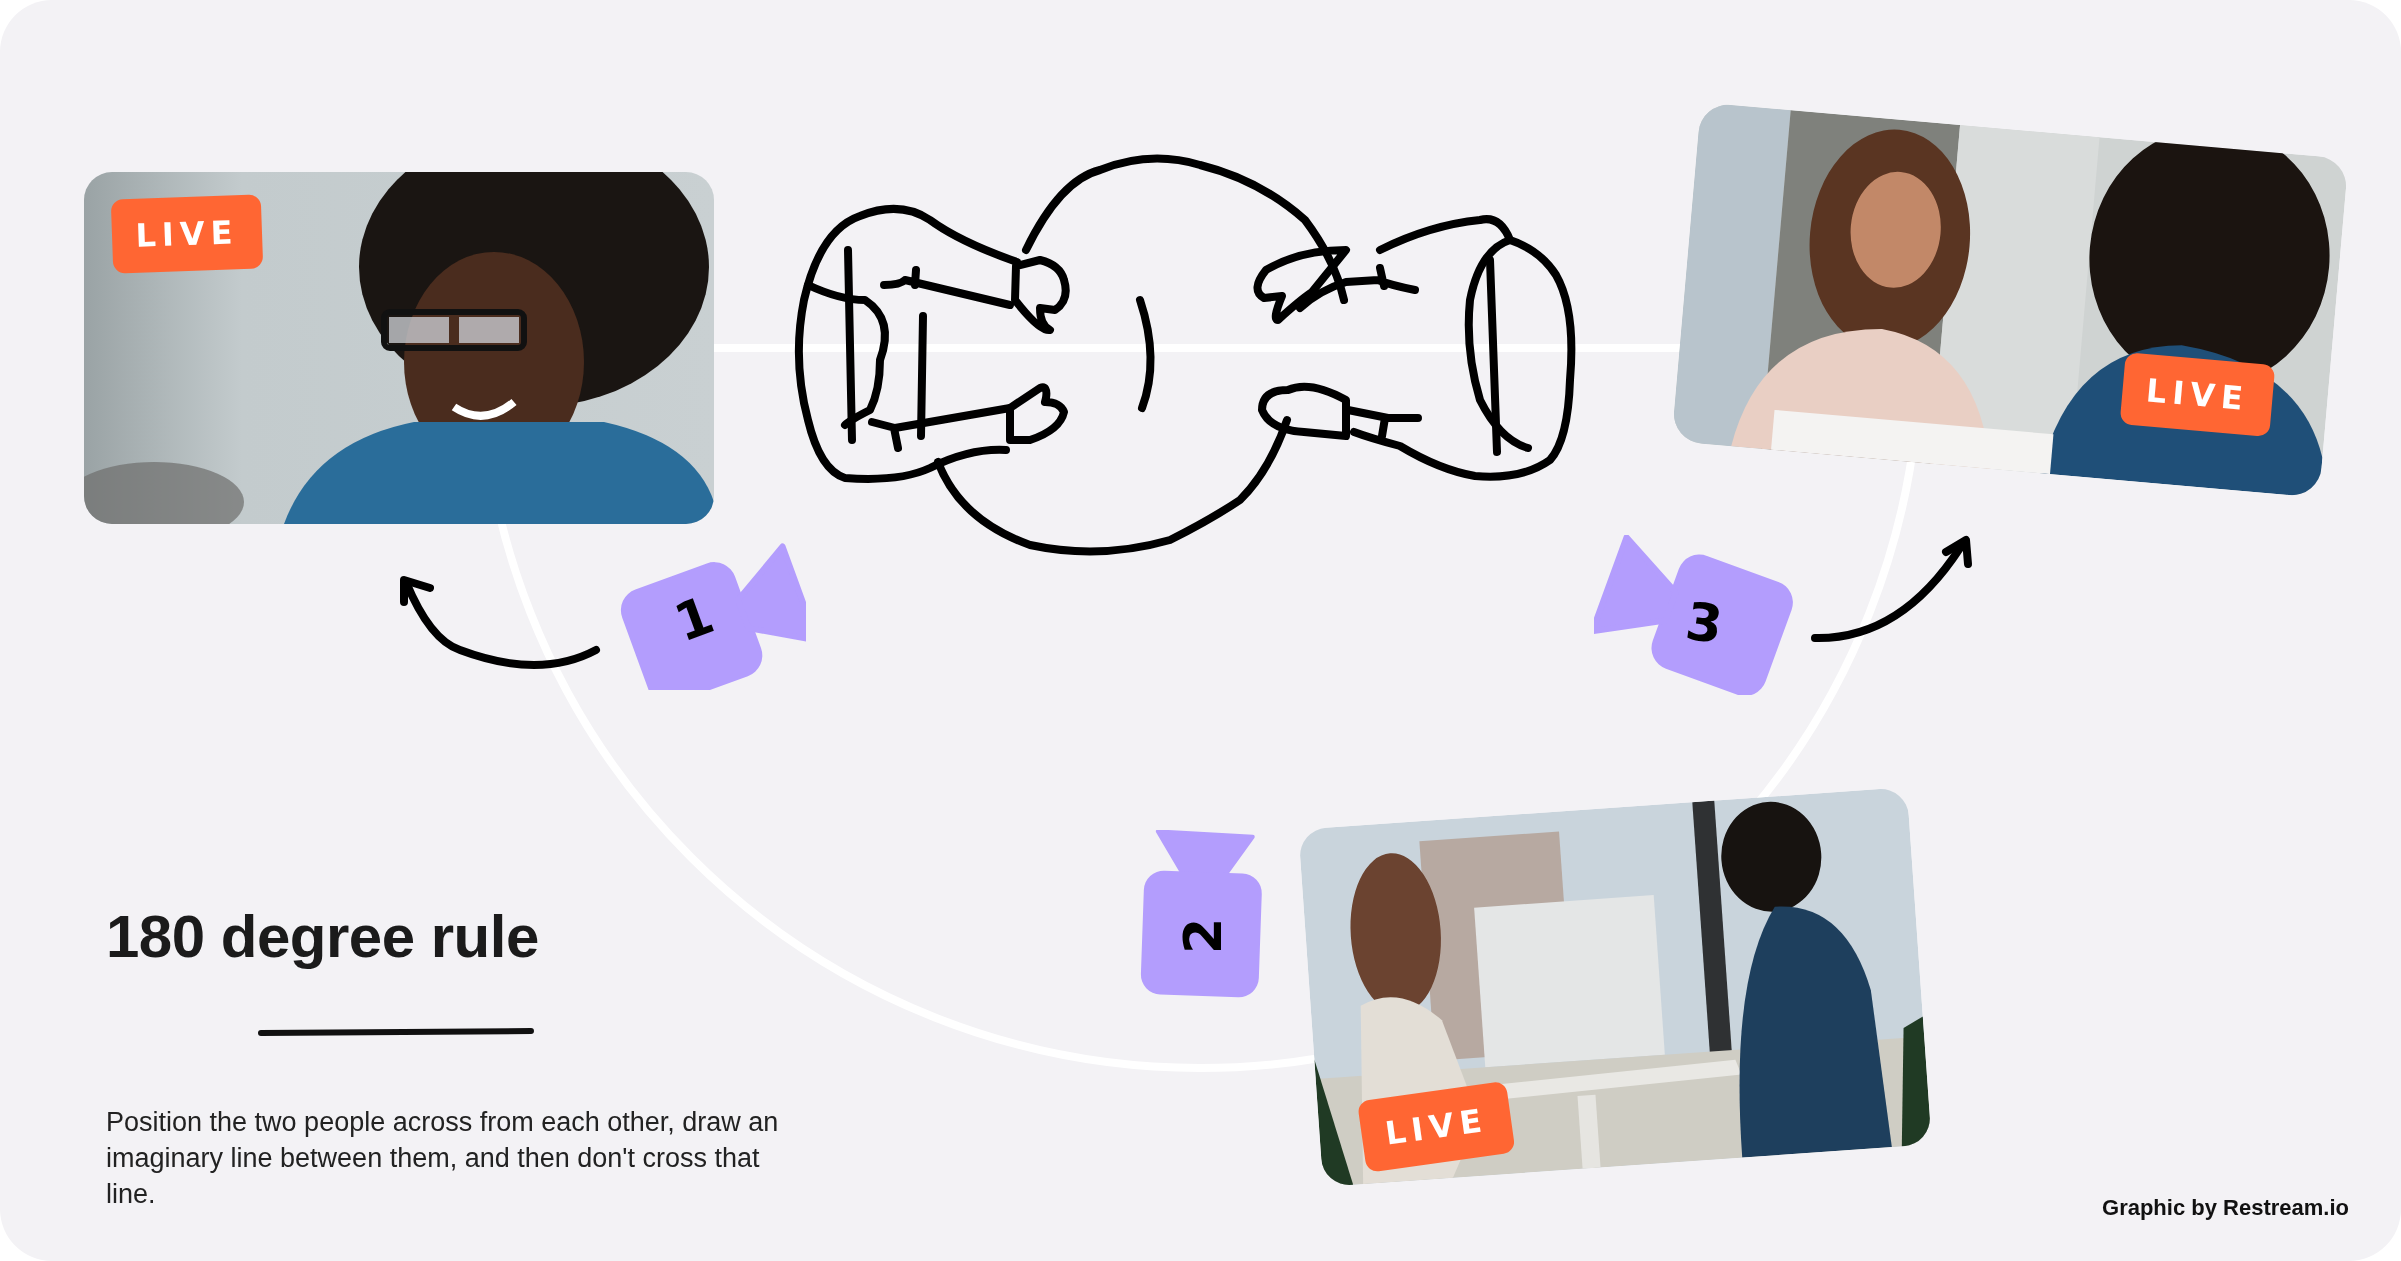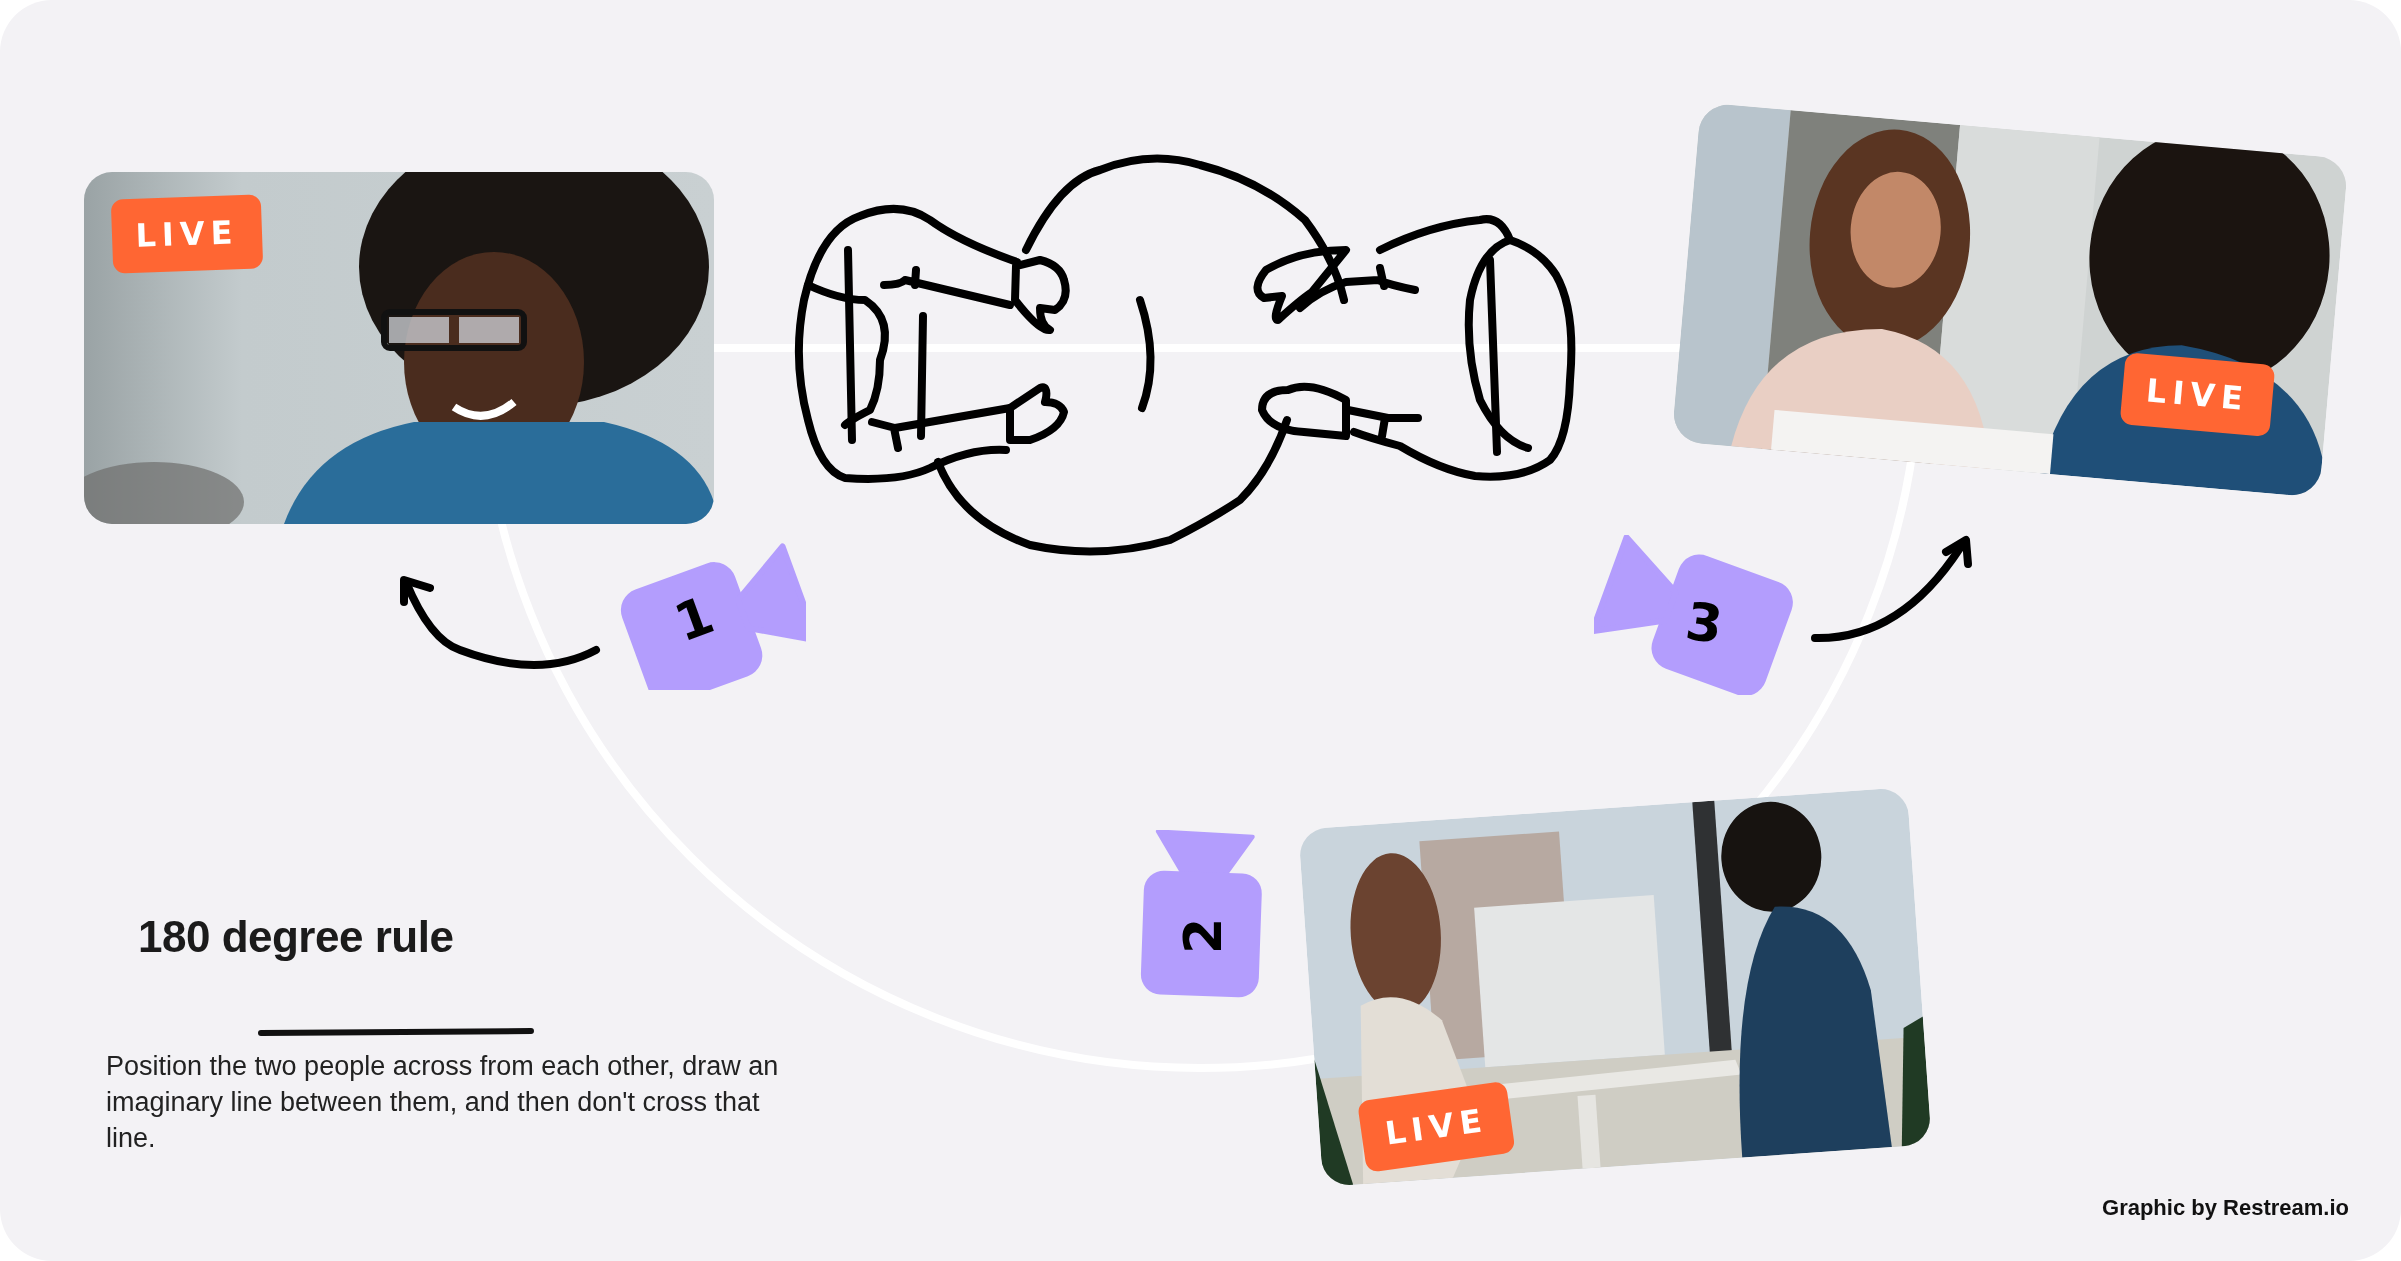--- a/index.html
+++ b/index.html
@@ -4,24 +4,24 @@
 <style>
   html, body { margin:0; padding:0; background:#ffffff; }
   body { width:2401px; height:1261px; position:relative; overflow:hidden; font-family:"Liberation Sans", sans-serif; }
   .panel { position:absolute; left:0; top:0; width:2401px; height:1261px; background:#f3f2f5; border-radius:52px; overflow:hidden; }
   .bg-lines { position:absolute; left:0; top:0; }
   .photo { position:absolute; overflow:hidden; border-radius:26px; }
   .photo svg { position:absolute; left:0; top:0; width:100%; height:100%; }
   .live { position:absolute; background:#ff6633; color:#fff; border-radius:12px; font-family:"DejaVu Sans", sans-serif; font-weight:bold; letter-spacing:6px; display:flex; align-items:center; justify-content:center; }
   .cam { position:absolute; }
   .cam-num { position:absolute; font-family:"DejaVu Sans", sans-serif; font-weight:bold; color:#000; font-size:52px; line-height:1; }
-  .title { position:absolute; left:106px; top:904px; font-family:"Liberation Sans", sans-serif; font-weight:bold; font-size:44px; line-height:66px; color:#1b1b1b; letter-spacing:-0.5px;margin-left:32px; }
+  .title { position:absolute; left:106px; top:904px; font-family:"Liberation Sans", sans-serif; font-weight:bold; font-size:60px; line-height:66px; color:#1b1b1b; letter-spacing:-0.5px; }
   .title .u { position:relative; }
   .underline { position:absolute; left:258px; top:1029px; width:276px; height:6px; background:#111; border-radius:3px; transform:rotate(-0.4deg); }
-  .desc { position:absolute; left:106px; top:1048px; width:680px; font-family:"Liberation Sans", sans-serif; font-size:27px; line-height:36px; color:#222; }
+  .desc { position:absolute; left:106px; top:1104px; width:680px; font-family:"Liberation Sans", sans-serif; font-size:27px; line-height:36px; color:#222; }
   .credit { position:absolute; right:52px; top:1195px; font-family:"Liberation Sans", sans-serif; font-size:22px; font-weight:bold; color:#111;margin-left:47px; }
 </style>
 </head>
 <body>
 
 <div class="panel">
 
   <svg class="bg-lines" width="2401" height="1261">
     <line x1="700" y1="348" x2="1700" y2="348" stroke="#ffffff" stroke-width="8"></line>
     <path d="M 480 348 A 720 720 0 0 0 1920 348" fill="none" stroke="#ffffff" stroke-width="8"></path>

